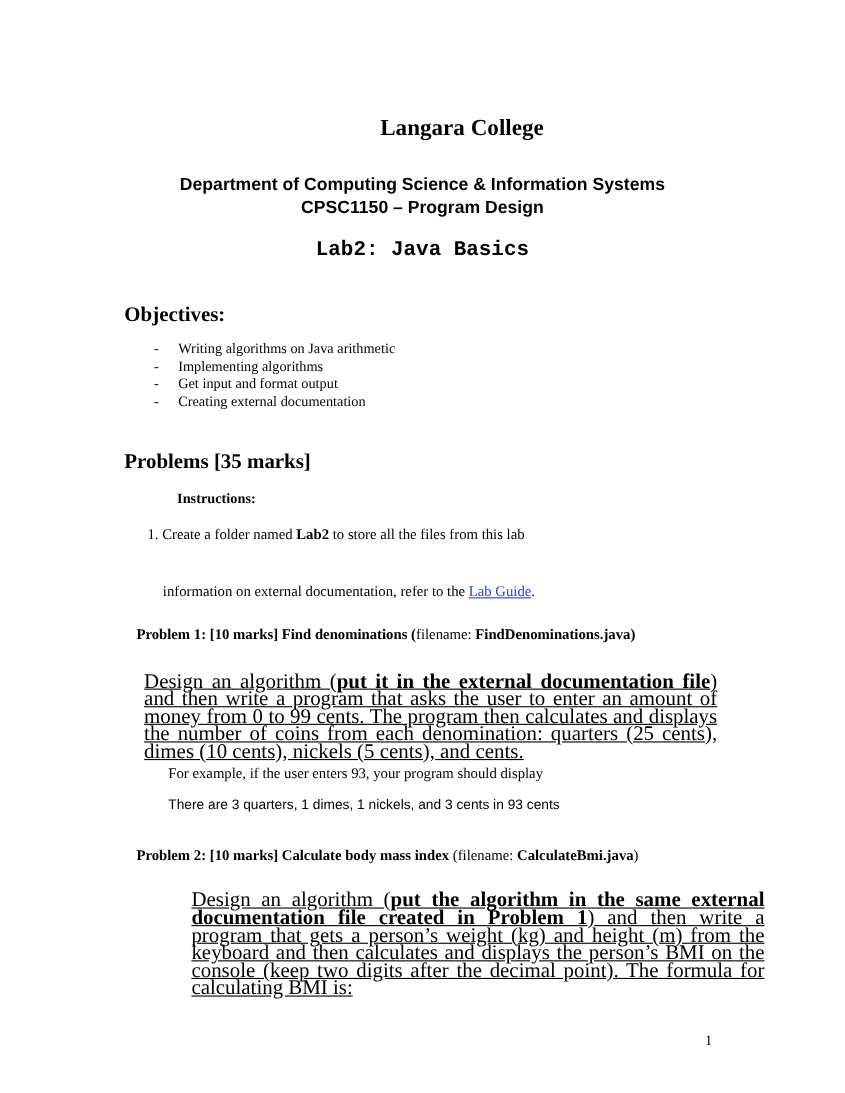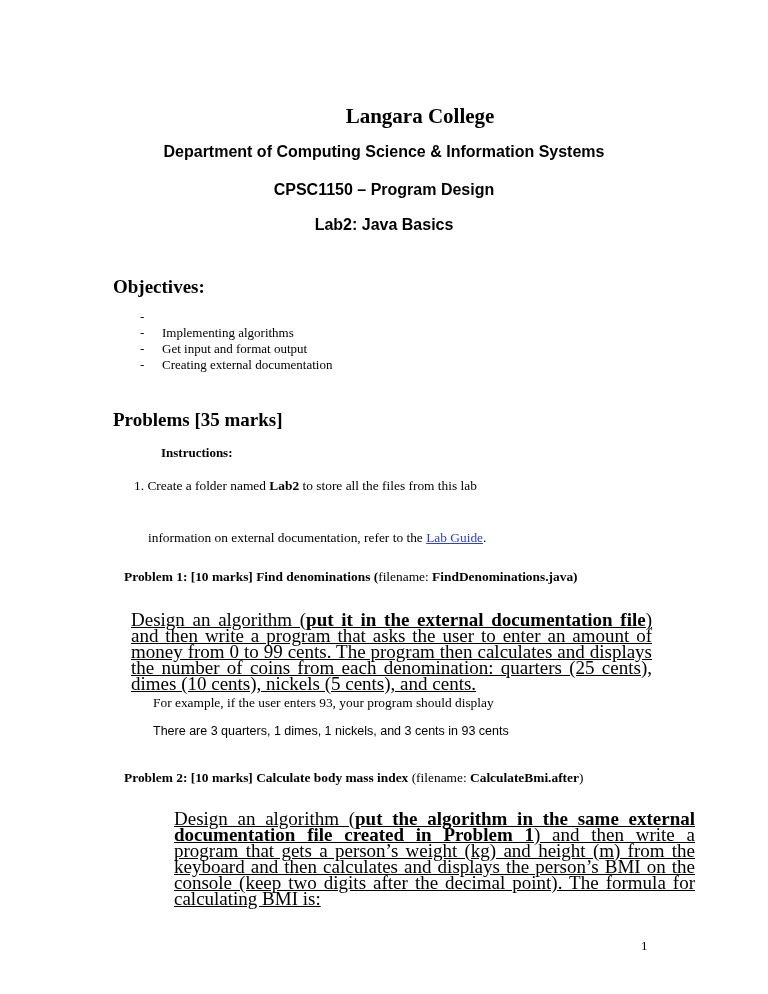--- a/index.html
+++ b/index.html
@@ -1,22 +1,22 @@
 <!DOCTYPE html>
 <html><head>
 <meta charset="utf-8">
 <style>
   html, body { margin:0; padding:0; background:#ffffff; }
   body { width:768px; height:994px; position:relative; overflow:hidden; font-family:"Liberation Serif", serif; color:#000; }
   .abs { position:absolute; white-space:nowrap; }
   .center { left:0; width:768px; text-align:center; }
   .t1 { top:104px; font-size:21px; font-weight:bold; font-family:"Liberation Serif", serif;padding-left:36px; }
-  .t2 { top:143px; font-size:16px; font-weight:bold; font-family:"Liberation Sans", sans-serif; }
+  .t2 { top:160px; font-size:16px; font-weight:bold; font-family:"Liberation Sans", sans-serif; }
   .t3 { top:181px; font-size:16px; font-weight:bold; font-family:"Liberation Sans", sans-serif; }
-  .t4 { top:216px; font-size:16px; font-weight:bold; font-family:Liberation Sans, sans-serif; }
+  .t4 { top:216px; font-size:19px; font-weight:bold; font-family:Liberation Mono, monospace; }
   .h2 { font-size:19px; font-weight:bold; }
   .obj-item { font-size:13px; }
   .dash { position:absolute; left:0; }
   .txt { position:absolute; left:22px; }
   .small-bold { font-size:13px; font-weight:bold; }
   .body13 { font-size:13.4px; line-height:16px; }
   .para { position:absolute; white-space:normal; text-align:justify; font-size:19px; line-height:16px;text-decoration:underline; }
   .mono-ex { font-family:"Liberation Sans", sans-serif; font-size:12.5px; }
   a.link { color:#1a0dab; text-decoration:underline; color:#2a3dd8; }
   b { font-weight:bold; }
@@ -26,20 +26,21 @@
 
 <div class="abs center t1">Langara College</div>
 <div class="abs center t2">Department of Computing Science &amp; Information Systems</div>
 <div class="abs center t3">CPSC1150 – Program Design</div>
 <div class="abs center t4">Lab2: Java Basics</div>
 
 <div class="abs h2" style="left:113px; top:276px;text-align:center;">Objectives:</div>
 <div>
   <div class="abs obj-item" style="left:140px; top:309px; width:400px; height:16px;">
     <span class="dash">-</span>
+    <span class="txt">Writing algorithms on Java arithmetic</span>
   </div>
   <div class="abs obj-item" style="left:140px; top:325px; width:400px; height:16px;">
     <span class="dash">-</span>
     <span class="txt">Implementing algorithms</span>
   </div>
   <div class="abs obj-item" style="left:140px; top:341px; width:400px; height:16px;">
     <span class="dash">-</span>
     <span class="txt">Get input and format output</span>
   </div>
   <div class="abs obj-item" style="left:140px; top:357px; width:400px; height:16px;">
@@ -67,20 +68,20 @@
 </div>
 
 <div class="para" style="left:131px; top:612px; width:521px;">
   <span>Design an algorithm (</span><b>put it in the external documentation file</b><span>) and then write a program that asks the user to enter an amount of money from 0 to 99 cents. The program then calculates and displays the number of coins from each denomination: quarters (25 cents), dimes (10 cents), nickels (5 cents), and cents.</span>
 </div>
 
 <div class="abs body13" style="left:153px; top:695px;">For example, if the user enters 93, your program should display</div>
 <div class="abs mono-ex" style="left:153px; top:724px;">There are 3 quarters, 1 dimes, 1 nickels, and 3 cents in 93 cents</div>
 
 <div class="abs body13" style="left:124px; top:770px;">
-  <b>Problem 2: [10 marks] Calculate body mass index</b><span> (filename: </span><b>CalculateBmi.after</b><span>)</span>
+  <b>Problem 2: [10 marks] Calculate body mass index</b><span> (filename: </span><b>CalculateBmi.java</b><span>)</span>
 </div>
 
 <div class="para" style="left:131px; top:811px; width:521px;margin-left:43px;">
   <span>Design an algorithm (</span><b>put the algorithm in the same external documentation file created in Problem 1</b><span>) and then write a program that gets a person’s weight (kg) and height (m) from the keyboard and then calculates and displays the person’s BMI on the console (keep two digits after the decimal point). The formula for calculating BMI is:</span>
 </div>
 
 <div class="abs" style="left:641px; top:938px; font-size:13px;">1</div>
 
 </body></html>

